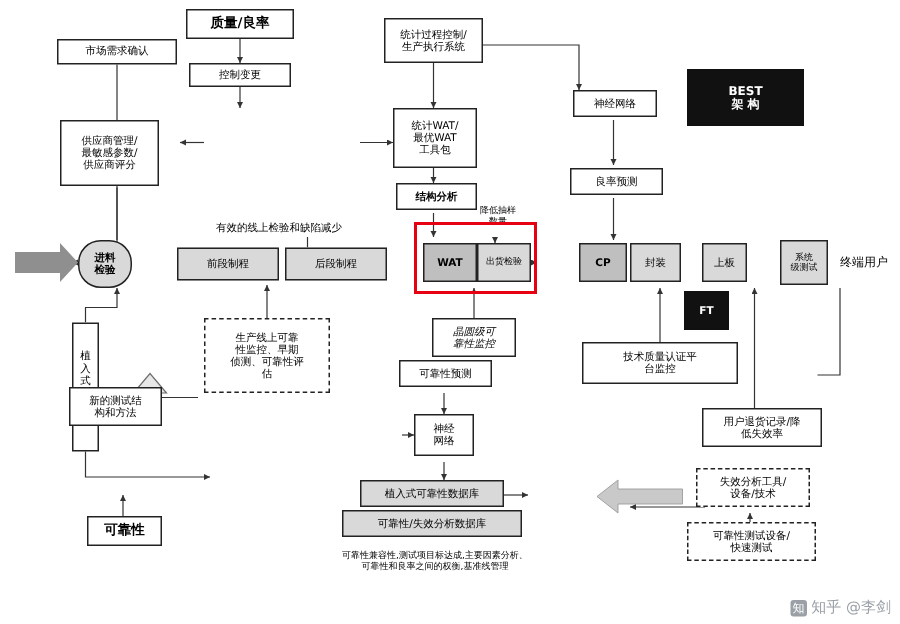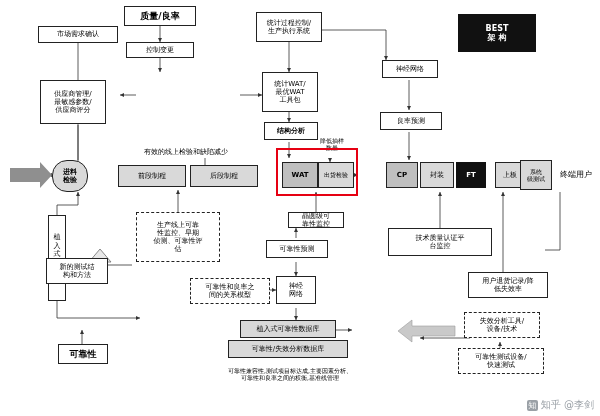--- a/index.html
+++ b/index.html
@@ -24,21 +24,21 @@
     border:1px solid #222;
     color:#000;
     font-size:7px;
     padding:1px;
     z-index:3;
   }
   .dashed{border-style:dashed;}
   .noborder{border:none;background:transparent;}
   .gray{background:#d9d9d9;}
   .darkgray{background:#bfbfbf;}
-  .black{background:#111;color:#fff;border-color:#111;}
+  .black{background:#111;color:#fff;border-color:#111;margin-top:32px;}
   .bold{font-weight:bold;}
   .red-outline{
     position:absolute;
     border:2px solid #e60012;
     box-sizing:border-box;
     z-index:4;
     background:transparent;
   }
   .watermark{
     position:absolute;
@@ -222,21 +222,21 @@
   </div>
   <div class="node darkgray bold" style="left:386px;top:162px;width:32px;height:26px;">
     <span>CP</span>
   </div>
   <div class="node gray" style="left:420px;top:162px;width:34px;height:26px;">
     <span>封装</span>
   </div>
   <div class="node black bold" style="left:456px;top:162px;width:30px;height:26px;">
     <span>FT</span>
   </div>
-  <div class="node gray" style="left:495px;top:162px;width:30px;height:26px;">
+  <div class="node gray" style="left:468px;top:162px;width:30px;height:26px;">
     <span>上板</span>
   </div>
   <div class="node gray fs6" style="left:520px;top:160px;width:32px;height:30px;">
     <span>系统
 级测试</span>
   </div>
   <div class="node noborder fs8" style="left:554px;top:166px;width:44px;height:18px;border:none;">
     <span>终端用户</span>
   </div>
 
@@ -251,43 +251,39 @@
 性</span>
   </div>
 
   <div class="node dashed" style="left:136px;top:212px;width:84px;height:50px;">
     <span>生产线上可靠
 性监控、早期
 侦测、可靠性评
 估</span>
   </div>
 
-  <div class="node" style="left:288px;top:212px;width:56px;height:16px;">
+  <div class="node" style="left:288px;top:212px;width:56px;height:26px;font-style:italic;">
     <span>晶圆级可
 靠性监控</span>
   </div>
 
   <div class="node" style="left:266px;top:240px;width:62px;height:18px;">
     <span>可靠性预测</span>
   </div>
 
   <div class="node" style="left:388px;top:228px;width:104px;height:28px;">
     <span>技术质量认证平
 台监控</span>
   </div>
 
   <div class="node" style="left:46px;top:258px;width:62px;height:26px;">
     <span>新的测试结
 构和方法</span>
   </div>
 
-  <div class="node dashed" style="left:190px;top:278px;width:80px;height:26px;">
-    <span>可靠性和良率之
-间的关系模型</span>
-  </div>
 
   <div class="node" style="left:276px;top:276px;width:40px;height:28px;">
     <span>神经
 网络</span>
   </div>
 
   <div class="node" style="left:468px;top:272px;width:80px;height:26px;">
     <span>用户退货记录/降
 低失效率</span>
   </div>

